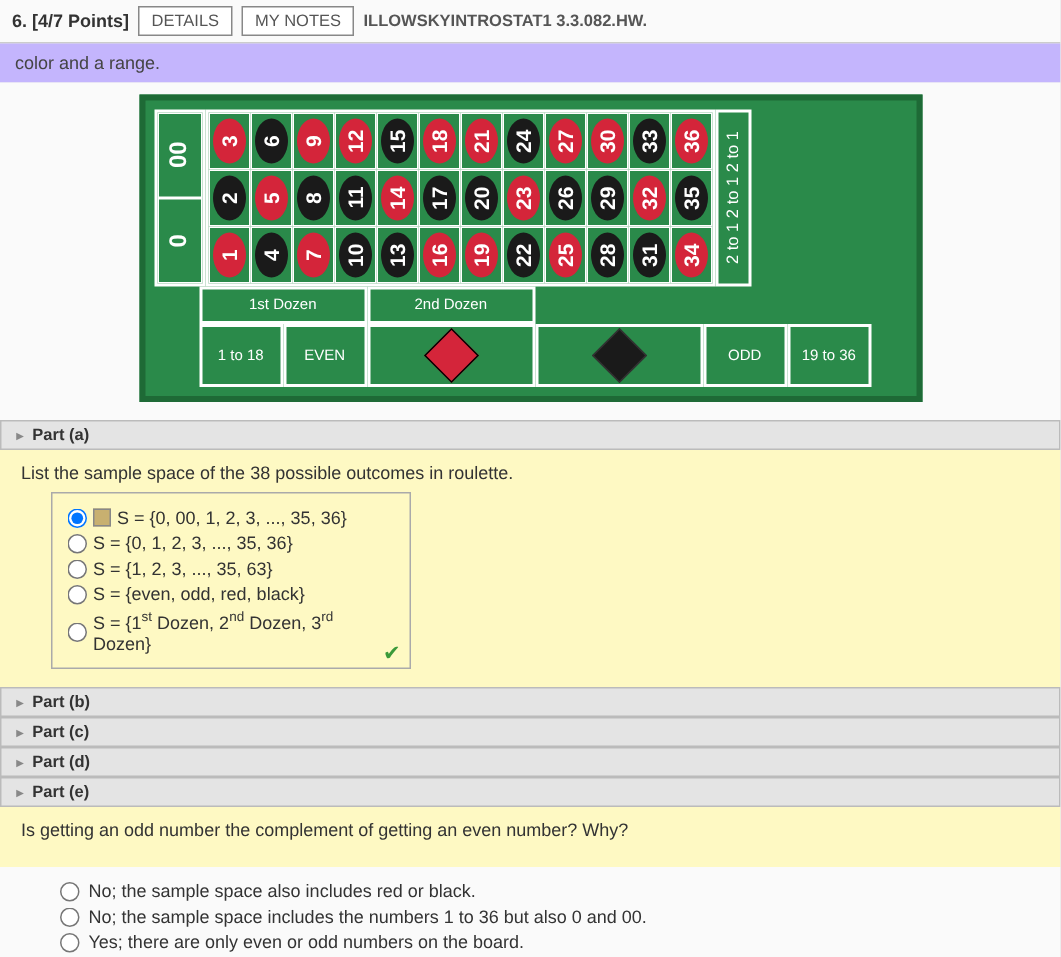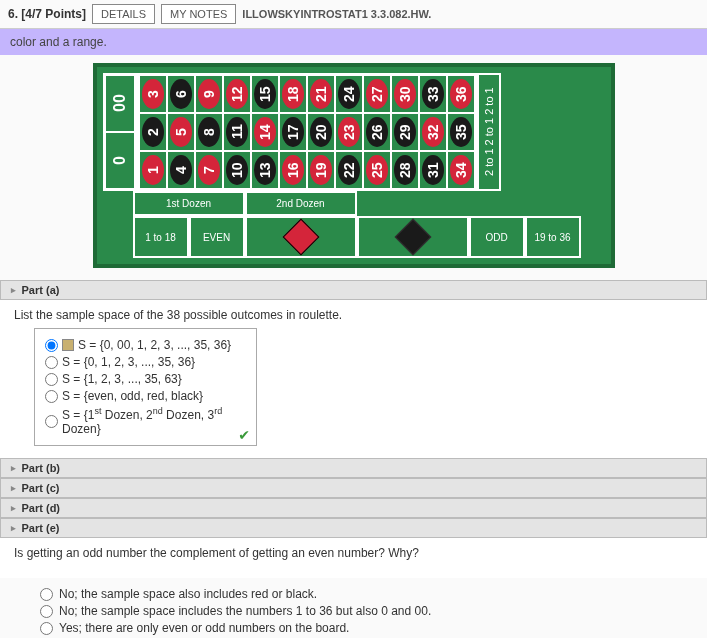--- a/index.html
+++ b/index.html
@@ -22,23 +22,23 @@
   .sidecol { width:24px; border:2px solid #fff; color:#fff; display:flex; align-items:center; justify-content:center; font-size:11px; writing-mode: vertical-rl; transform: rotate(180deg);}
   .dozens { display:grid; grid-template-columns: 30px repeat(3, 112px) 24px; }
   .dozen-cell { border:2px solid #fff; color:#fff; text-align:center; padding:5px 0; font-size:10px;}
   .bottomrow { display:grid; grid-template-columns: 30px 56px 56px 112px 112px 56px 56px 24px;}
   .bcell { border:2px solid #fff; color:#fff; display:flex; align-items:center; justify-content:center; padding:4px 0; font-size:10px;}
   .diamond { width:26px; height:26px; transform: rotate(45deg); margin:2px;}
   .diamond.red { background:#d4253a; border:1px solid #000;}
   .diamond.black { background:#1a1a1a; border:1px solid #333;}
   .part-hdr { background:#e4e4e4; border:1px solid #bbb; padding:3px 10px; font-weight:bold; font-size:11px; display:flex; align-items:center; gap:6px;}
   .part-hdr .arrow { font-size:9px; color:#888;}
-  .content { background:#ffffff; padding:8px 14px 12px; font-size:12px;}
+  .content { background:#fef9c3; padding:8px 14px 12px; font-size:12px;}
   .qtext { margin-bottom:6px; color:#333;}
-  .option-box { border:1px solid #aaa; padding:6px 10px; width: 223px; margin-left:20px; position:relative;}
+  .option-box { border:1px solid #aaa; padding:6px 10px; width: 240px; margin-left:20px; position:relative;}
   .opt { display:flex; align-items:center; gap:4px; margin:3px 0; font-size:12px;}
   .opt input { margin:0;}
   .check { color:#3a9a3a; font-size:14px; position:absolute; bottom:2px; right:6px;}
   .sel-mark { width:12px; height:12px; background:#c8b070; border:1px solid #888; display:inline-block;}
   .indent-opts { padding:6px 14px 6px 40px; font-size:12px; background:#fafafa;}
   .indent-opts div { margin:3px 0; display:flex; align-items:flex-end; gap:6px;}
   sup { font-size:9px;}
 </style>
 </head>
 <body>

